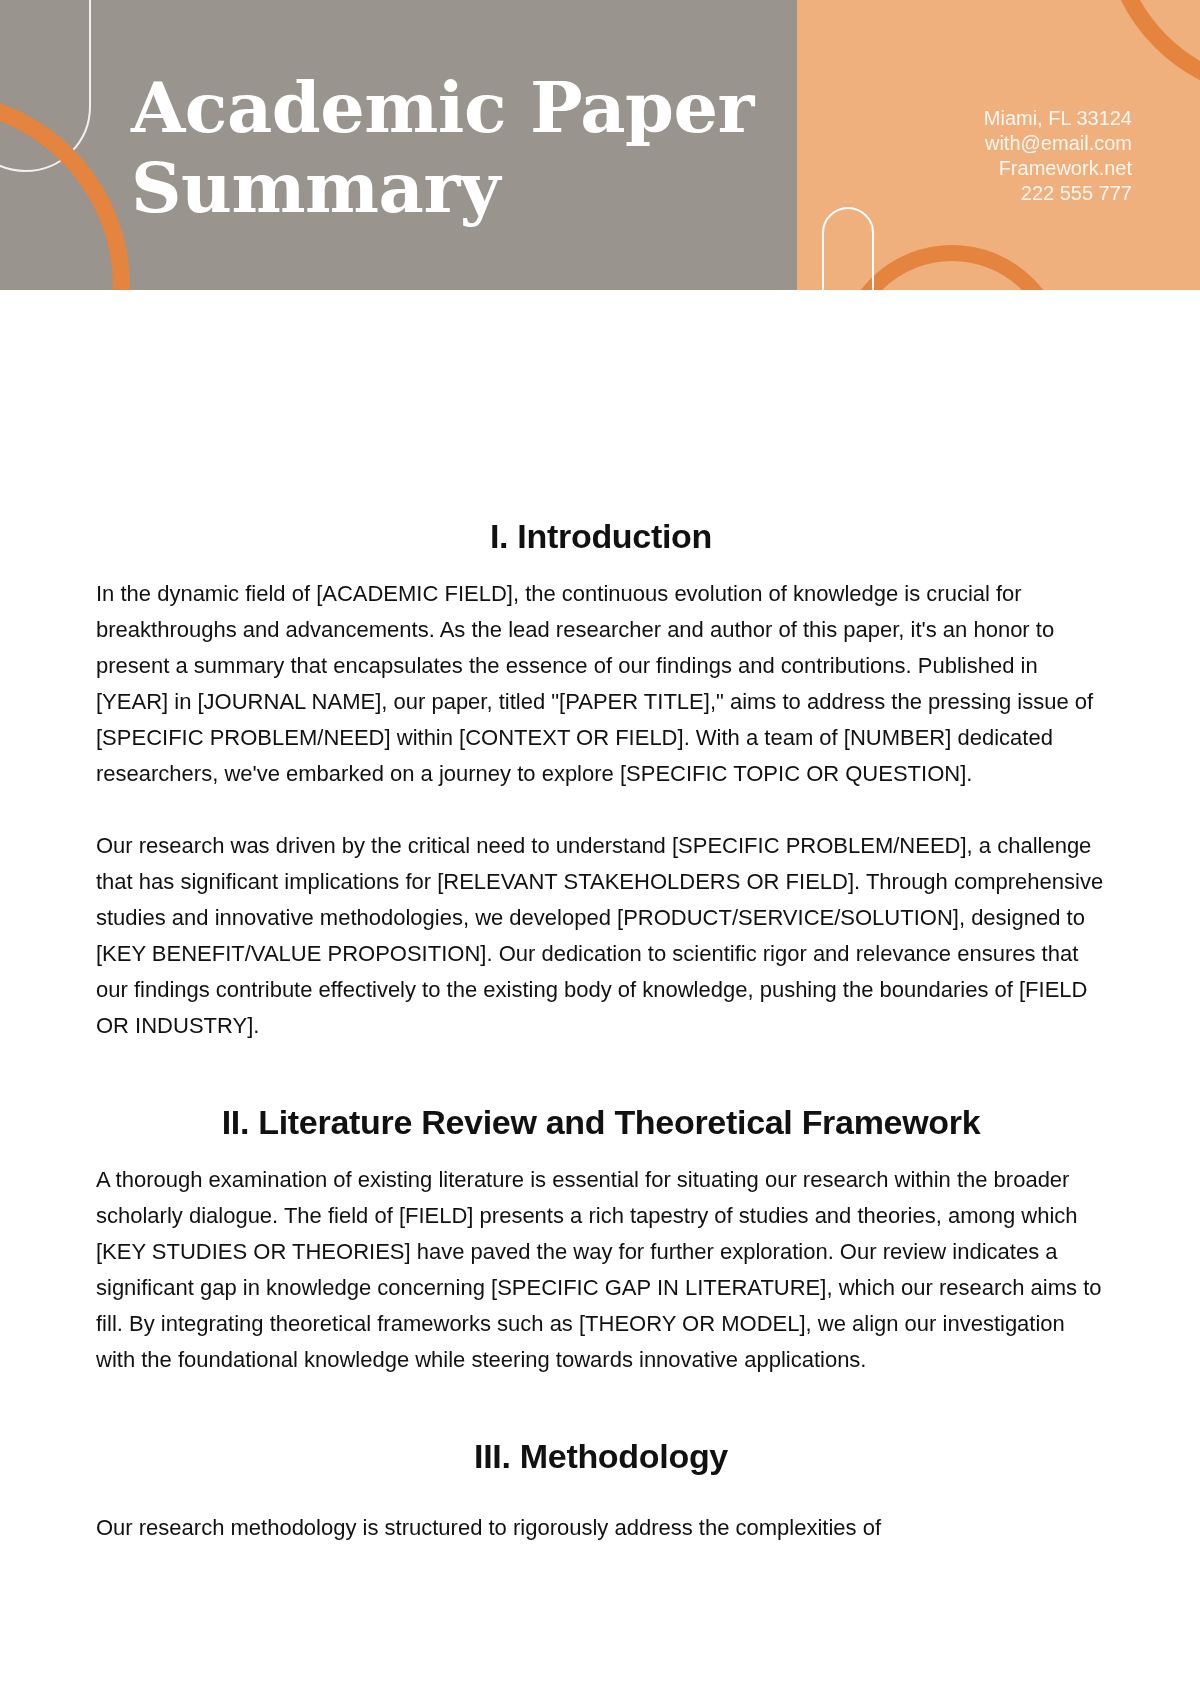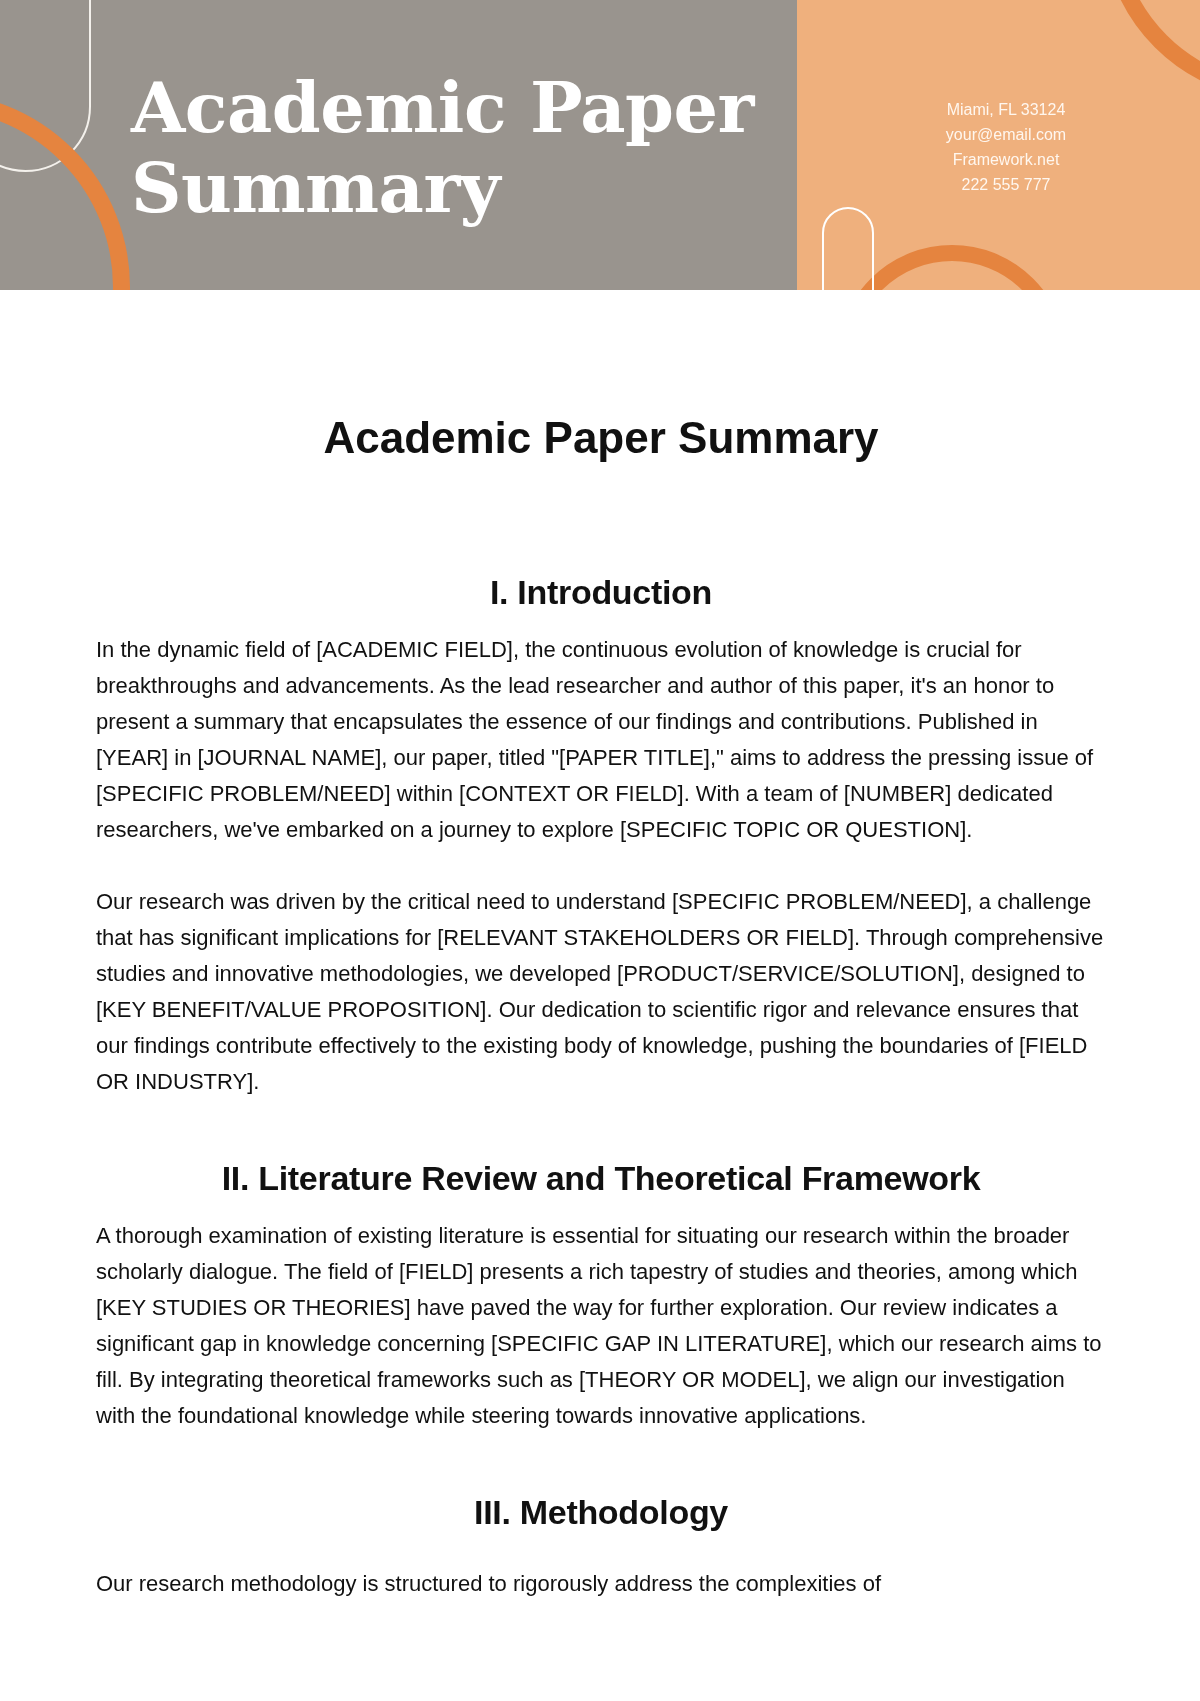--- a/index.html
+++ b/index.html
@@ -7,21 +7,21 @@
   .header { position: absolute; left: 0; top: 0; width: 1200px; height: 290px; overflow: hidden; }
   .header-left { position: absolute; left: 0; top: 0; width: 797px; height: 290px; background: #99948e; overflow: hidden; }
   .header-right { position: absolute; left: 797px; top: 0; width: 403px; height: 290px; background: #efb07d; overflow: hidden; }
   .deco { position: absolute; box-sizing: border-box; }
   .ring-left { left: -260px; top: 92px; width: 390px; height: 390px; border-radius: 50%; border: 17px solid #e5843f; }
   .pill-left { left: -40px; top: -120px; width: 131px; height: 292px; border-radius: 66px; border: 2px solid #f4f1ec; }
   .ring-top-right { left: 305px; top: -260px; width: 360px; height: 360px; border-radius: 50%; border: 17px solid #e5843f; }
   .ring-bottom-right { left: 40px; top: 245px; width: 230px; height: 230px; border-radius: 50%; border: 16px solid #e5843f; }
   .pill-right { left: 25px; top: 207px; width: 52px; height: 160px; border-radius: 26px; border: 2px solid #ffffff; }
   .brand-title { position: absolute; left: 131px; top: 68px; font-family: "DejaVu Serif", "Liberation Serif", serif; font-weight: 600; font-size: 70px; line-height: 80px; color: #ffffff; letter-spacing: -0.5px; margin: 0; }
-  .contact { position: absolute; right: 333px; top: 97px; text-align: center; color: #fff7ef; font-size: 16px; line-height: 25px; }
+  .contact { position: absolute; right: 333px; top: 106px; text-align: right; color: #fff7ef; font-size: 20px; line-height: 25px; }
   .contact div { white-space: nowrap; }
   .contact { right: auto; left: 880px; width: 252px; }
 
   .content { position: absolute; left: 96px; top: 410px; width: 1010px; }
   .doc-title { text-align: center; font-size: 44px; font-weight: 700; margin: 0; line-height: 56px; width: 1010px; }
   h2 { font-size: 34px; font-weight: 700; margin: 0; line-height: 44px; letter-spacing: -0.3px; text-align: center; }
   p { font-size: 22px; line-height: 36px; margin: 0; }
   b { font-weight: 400; }
 </style>
 </head>
@@ -36,28 +36,27 @@
       <span>Summary</span>
     </h1>
   </div>
   <div class="header-right">
     <div class="deco ring-top-right"></div>
     <div class="deco ring-bottom-right"></div>
     <div class="deco pill-right"></div>
   </div>
   <div class="contact">
     <div>Miami, FL 33124</div>
-    <div>your@email.com</div>
+    <div>with@email.com</div>
     <div>Framework.net</div>
     <div>222 555 777</div>
   </div>
 </div>
 
 <div class="content">
-  <h1 class="doc-title">Academic Paper Summary</h1>
 
   <section style="margin-top:104px;">
     <h2>I. Introduction</h2>
     <p style="margin-top:18px;">In the dynamic field of <b>[ACADEMIC FIELD]</b>, the continuous evolution of knowledge is crucial for breakthroughs and advancements. As the lead researcher and author of this paper, it's an honor to present a summary that encapsulates the essence of our findings and contributions. Published in <b>[YEAR]</b> in <b>[JOURNAL NAME]</b>, our paper, titled "<b>[PAPER TITLE],</b>" aims to address the pressing issue of <b>[SPECIFIC PROBLEM/NEED]</b> within <b>[CONTEXT OR FIELD]</b>. With a team of <b>[NUMBER]</b> dedicated researchers, we've embarked on a journey to explore <b>[SPECIFIC TOPIC OR QUESTION]</b>.</p>
     <p style="margin-top:36px;">Our research was driven by the critical need to understand <b>[SPECIFIC PROBLEM/NEED]</b>, a challenge that has significant implications for <b>[RELEVANT STAKEHOLDERS OR FIELD]</b>. Through comprehensive studies and innovative methodologies, we developed <b>[PRODUCT/SERVICE/SOLUTION]</b>, designed to <b>[KEY BENEFIT/VALUE PROPOSITION]</b>. Our dedication to scientific rigor and relevance ensures that our findings contribute effectively to the existing body of knowledge, pushing the boundaries of <b>[FIELD OR INDUSTRY]</b>.</p>
   </section>
 
   <section style="margin-top:56px;">
     <h2>II. Literature Review and Theoretical Framework</h2>
     <p style="margin-top:18px;">A thorough examination of existing literature is essential for situating our research within the broader scholarly dialogue. The field of <b>[FIELD]</b> presents a rich tapestry of studies and theories, among which <b>[KEY STUDIES OR THEORIES]</b> have paved the way for further exploration. Our review indicates a significant gap in knowledge concerning <b>[SPECIFIC GAP IN LITERATURE]</b>, which our research aims to fill. By integrating theoretical frameworks such as <b>[THEORY OR MODEL]</b>, we align our investigation with the foundational knowledge while steering towards innovative applications.</p>

